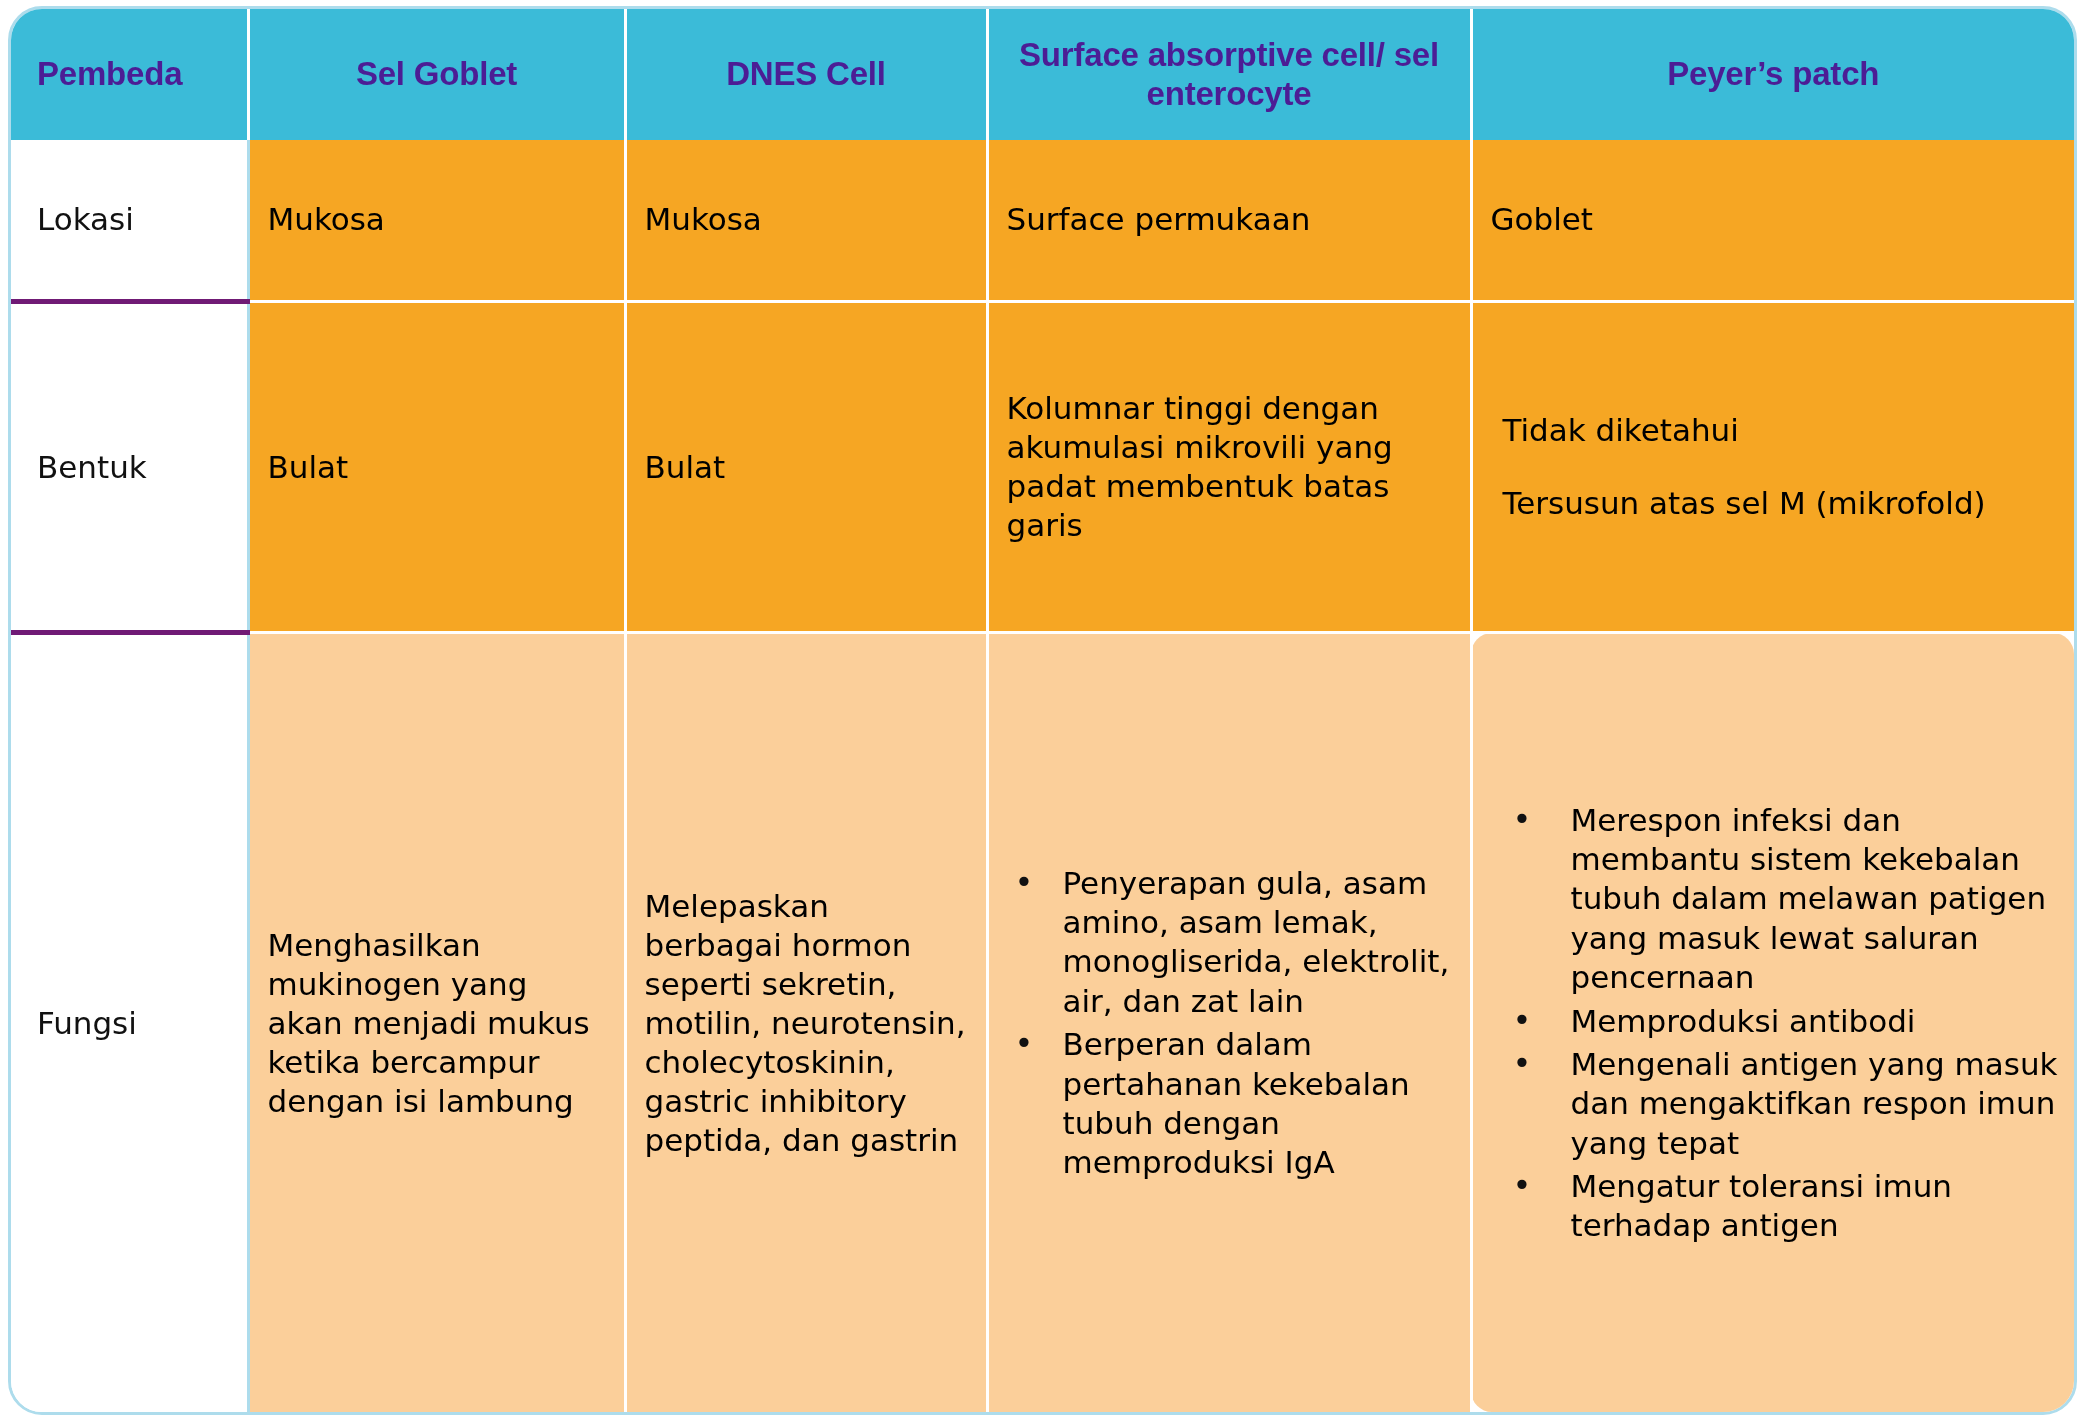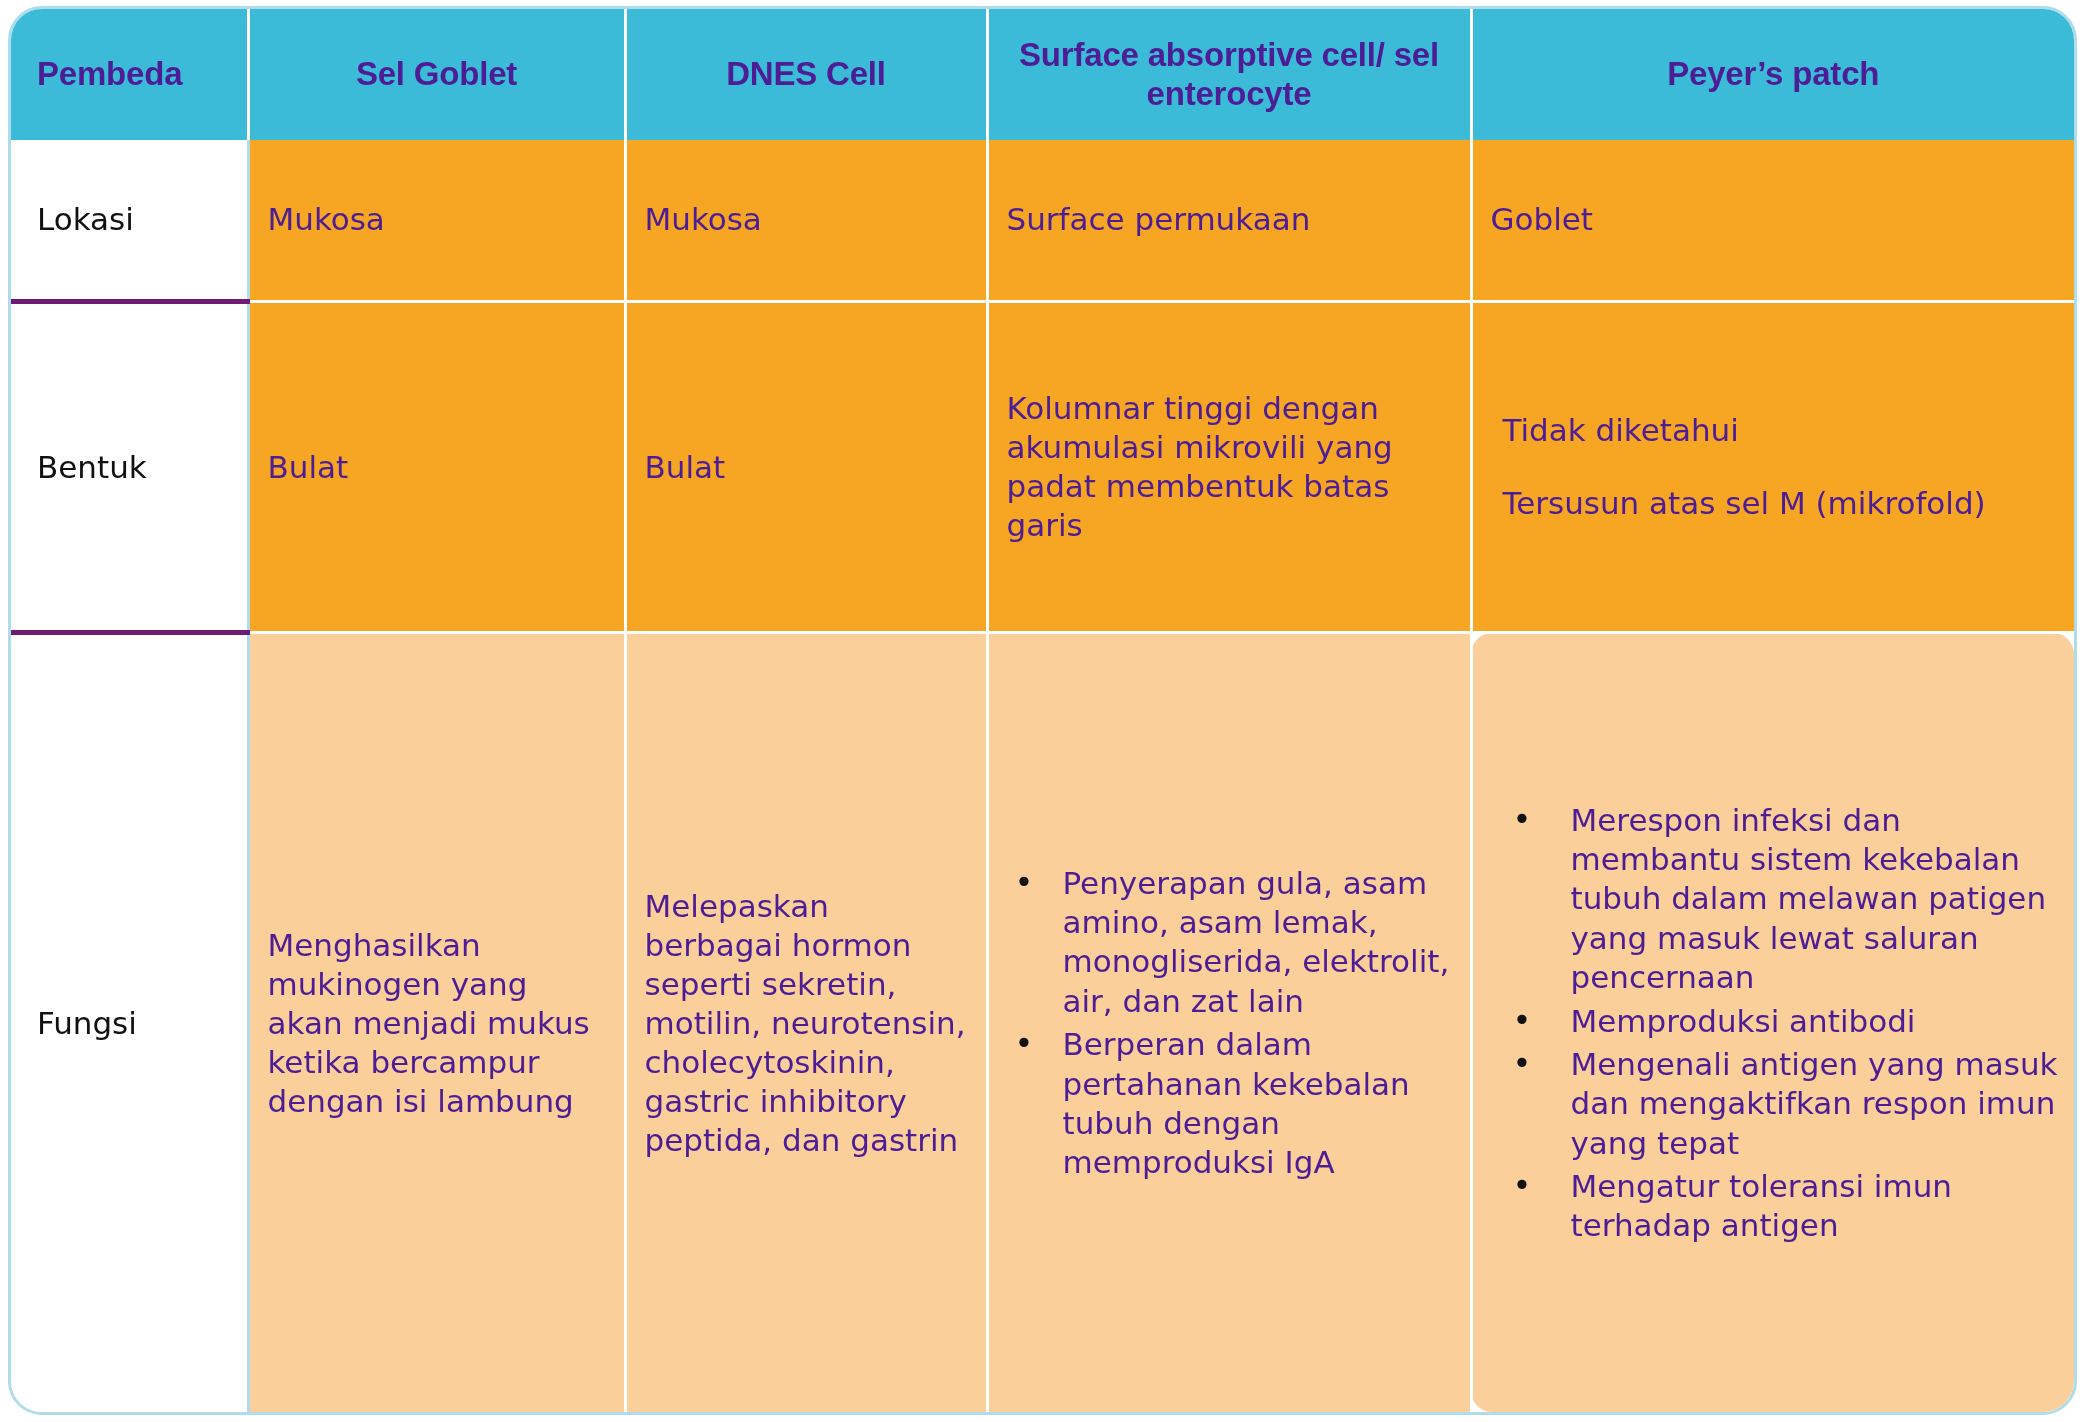--- a/index.html
+++ b/index.html
@@ -62,21 +62,21 @@
     text-align: left;
     padding-left: 26px;
   }
   thead th:last-child { border-right: none; }
 
   
   tbody td {
     vertical-align: middle;
     font-size: 31px;
     line-height: 1.26;
-    color: #4c1d95;
+    color: #000000;
     padding: 10px 16px 10px 18px;
     border-right: 3px solid #ffffff;
     border-bottom: 3px solid #ffffff;
     box-sizing: border-box;
   }
   tbody td:last-child { border-right: none; }
   tbody tr:last-child td { border-bottom: none; }
 
   
   td.label-cell {

